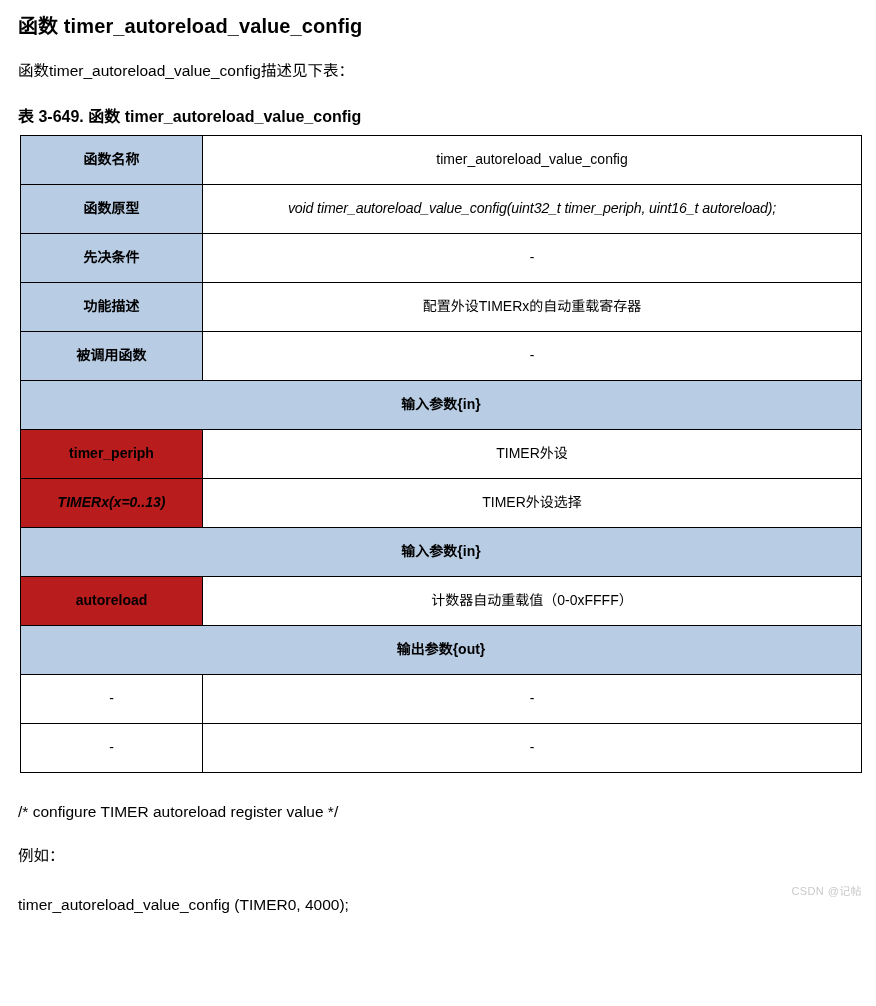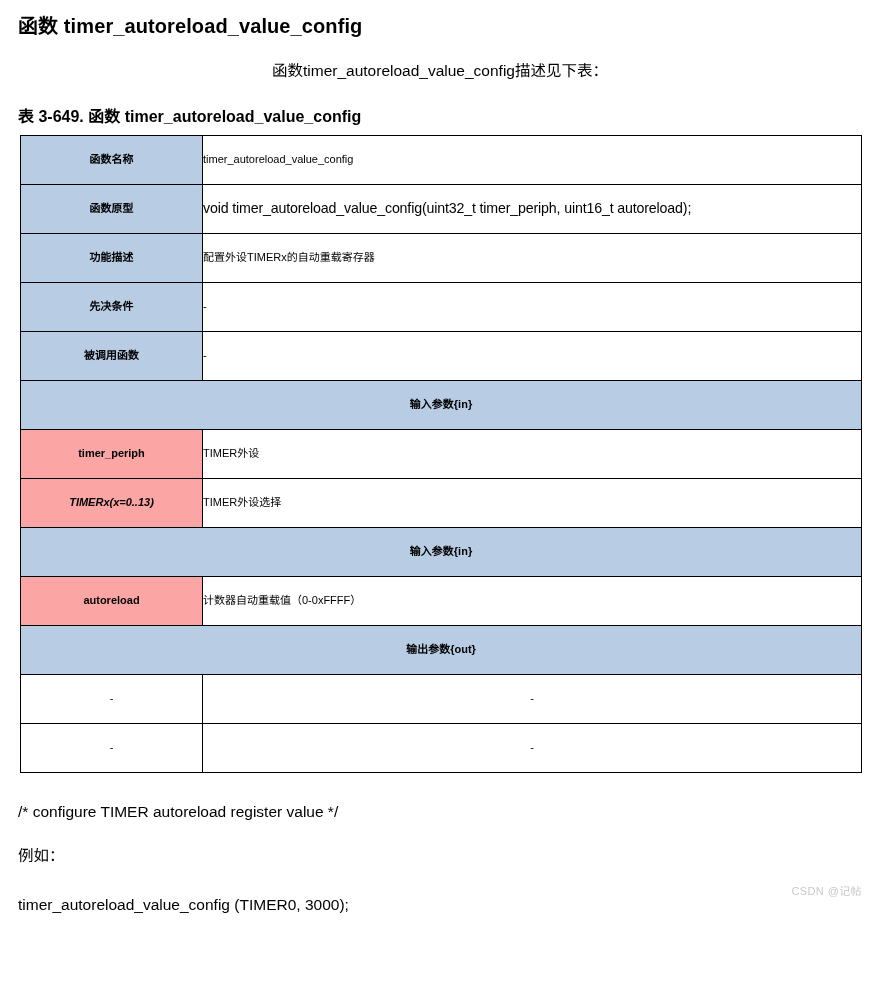--- a/index.html
+++ b/index.html
@@ -34,21 +34,20 @@
     padding: 14px 0 0 4px;
     letter-spacing: 0.1px;
   }
 
   .para {
     font-size: 15.5px;
     line-height: 1.2;
     margin: 0;
     padding: 24px 0 0 4px;
     white-space: pre-wrap;
-    text-align: center;
   }
 
   .table-caption {
     font-size: 16px;
     font-weight: bold;
     margin: 0;
     padding: 22px 0 8px 4px;
   }
 
   
@@ -57,44 +56,46 @@
     width: 842px;
     margin-left: 6px;
     table-layout: fixed;
     border: 1px solid #000000;
   }
   .fn-table td {
     border: 1px solid #000000;
     padding: 0;
     height: 48px;
     vertical-align: middle;
-    font-size: 11px;
+    font-size: 14px;
     line-height: 1.25;
   }
   .col-label {
     width: 182px;
   }
   .cell-label {
     background: #b8cce4;
     text-align: center;
     font-weight: bold;
     font-size: 16px;
   }
   .cell-value {
     background: #ffffff;
+    text-align: center;
     font-size: 15px;
   }
   .cell-value.proto {
     font-size: 14.2px;
     letter-spacing: -0.15px;
     white-space: nowrap;
     overflow: hidden;
+    font-style: italic;
   }
   .cell-param-name {
-    background: #fca5a5;
+    background: #b91c1c;
     text-align: center;
     font-weight: bold;
     font-size: 15px;
   }
   .cell-param-name.italic {
     font-style: italic;
     font-weight: bold;
   }
   .cell-section {
     background: #b8cce4;
@@ -151,30 +152,30 @@
         <td class="cell-label">函数名称</td>
         <td class="cell-value">timer_autoreload_value_config</td>
       </tr>
 
       <tr>
         <td class="cell-label">函数原型</td>
         <td class="cell-value proto">void timer_autoreload_value_config(uint32_t timer_periph, uint16_t autoreload);</td>
       </tr>
 
       <tr>
+        <td class="cell-label">先决条件</td>
+        <td class="cell-value">-</td>
+      </tr>
+
+      <tr>
         <td class="cell-label">功能描述</td>
         <td class="cell-value">配置外设TIMERx的自动重载寄存器</td>
       </tr>
 
       <tr>
-        <td class="cell-label">先决条件</td>
-        <td class="cell-value">-</td>
-      </tr>
-
-      <tr>
         <td class="cell-label">被调用函数</td>
         <td class="cell-value">-</td>
       </tr>
 
       <tr>
         <td class="cell-section" colspan="2">输入参数{in}</td>
       </tr>
 
       <tr>
         <td class="cell-param-name">timer_periph</td>
@@ -210,17 +211,17 @@
         <td class="cell-dash">-</td>
       </tr>
 
     </tbody>
   </table>
 
   <p class="example mid">/* configure TIMER autoreload register value */</p>
 
   <p class="example first">例如：</p>
 
-  <p class="example last">timer_autoreload_value_config (TIMER0, 3000);</p>
+  <p class="example last">timer_autoreload_value_config (TIMER0, 4000);</p>
 
   <div class="watermark">CSDN @记帖</div>
 
 </div>
 
 </body></html>

